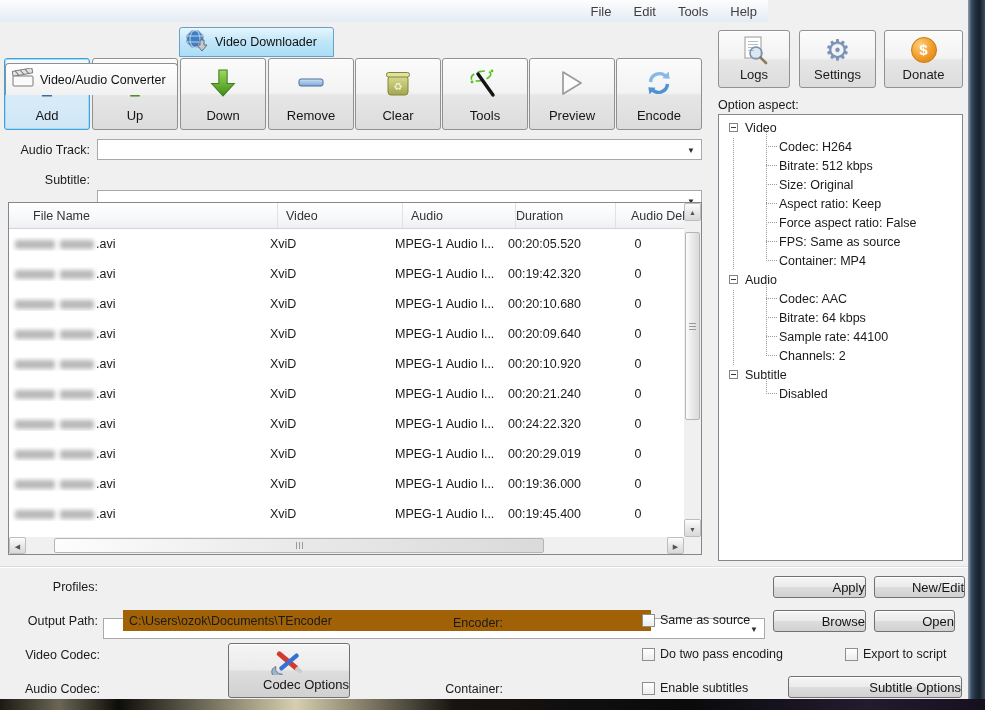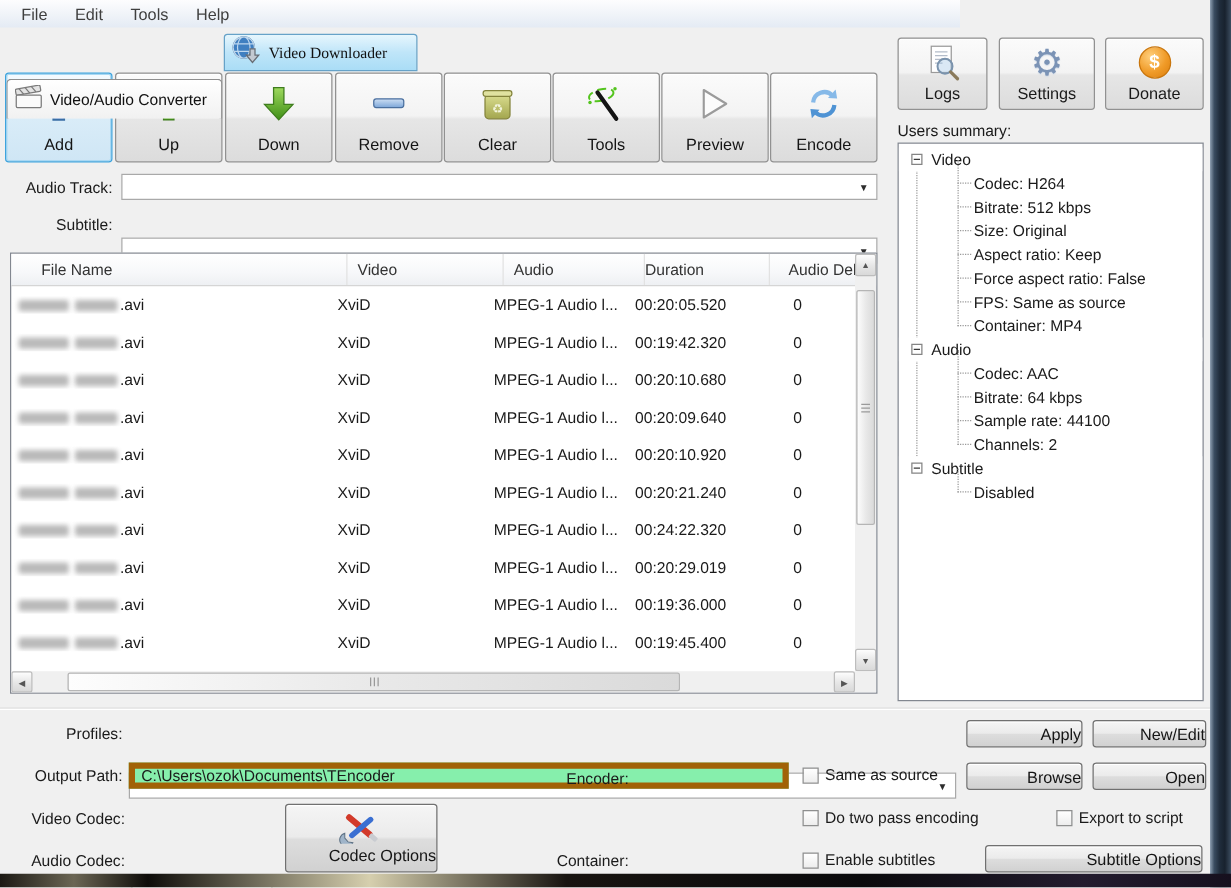--- a/index.html
+++ b/index.html
@@ -7,47 +7,47 @@
   body { font-family:"Liberation Sans", sans-serif; font-size:12px; color:#1a1a1a; background:#f0f0f0; position:relative; }
   .abs { position:absolute; }
 
   
   .edge-right { left:968px; top:0; width:17px; height:710px;
     background:linear-gradient(90deg,#8fa0b2 0,#3a4c60 20%,#202d3c 45%,#18222e 70%,#3d4e61 100%); }
   .edge-bottom { left:0; top:699px; width:985px; height:11px;
     background:linear-gradient(90deg,#1c1914 0%,#6b6654 6%,#0e0c09 12%,#d6cfae 30%,#181410 46%,#0a0a0c 70%,#231b2e 88%,#16101e 100%); }
 
   
-  .menubar { left:0; top:0; width:768px; height:22px; background:linear-gradient(#fdfdfe,#eef2f8 60%,#e4ebf4); display:flex; align-items:center; padding-left:6px; }
+  .menubar { left:0; top:0; width:768px; height:22px; background:linear-gradient(#fdfdfe,#eef2f8 60%,#e4ebf4); display:flex; align-items:center; padding-left:6px;justify-content:flex-end; }
   .menu-item { padding:2px 11px; color:#3f3f3f; font-size:13px; cursor:default; }
 
   
   .tab-active { left:5px; top:25px; width:173px; height:32px; background:linear-gradient(#ffffff,#f1f1f1);
     border:1px solid #8f8f8f; border-bottom:none; border-radius:4px 4px 0 0; display:flex; align-items:center; padding-left:6px; z-index:2;margin-top:38px; }
   .tab-idle { left:179px; top:27px; width:155px; height:30px; background:linear-gradient(#e6f6fd,#bfe5f9 50%,#aaddf6);
-    border:1px solid #66a2c8; border-radius:3px 3px 0 0; display:flex; align-items:center; padding-left:5px;font-family:Liberation Serif, serif; }
+    border:1px solid #66a2c8; border-radius:3px 3px 0 0; display:flex; align-items:center; padding-left:5px; }
   .tab-label { margin-left:6px; font-size:12.5px; color:#111; }
 
   
   .tbtn { top:58px; height:72px; width:86px; border:1px solid #919191; border-radius:3px; text-align:center;
     background:linear-gradient(#fbfbfb,#f3f3f3 48%,#e6e6e6 52%,#dcdcdc); box-shadow:inset 0 1px 0 #fff; }
   .tbtn .ticon { position:absolute; top:7px; left:0; right:0; height:34px; display:flex; align-items:center; justify-content:center; }
   .tbtn .tlabel { position:absolute; bottom:6px; left:0; right:0; font-size:13px; color:#151515; }
   .tbtn-selected { border:1px solid #3da3dd; box-shadow:inset 0 0 0 1px #a8d8f3, inset 0 1px 0 #fff; background:linear-gradient(#f4fafe,#e7f3fb 48%,#d9ecf8 52%,#cfe6f5); }
 
   
   .rbtn { top:30px; height:58px; border:1px solid #919191; border-radius:3px; text-align:center;
     background:linear-gradient(#fbfbfb,#f3f3f3 48%,#e6e6e6 52%,#dcdcdc); box-shadow:inset 0 1px 0 #fff; }
   .rbtn .ticon { position:absolute; top:3px; left:0; right:0; height:32px; display:flex; align-items:center; justify-content:center; }
   .rbtn .tlabel { position:absolute; bottom:5px; left:0; right:0; font-size:13px; }
 
   .field-label { font-size:12.5px; color:#1a1a1a; text-align:right; }
   .combo { background:#fff; border:1px solid #a9a9a9; height:21px; position:relative; padding:3px 18px 0 5px; font-size:12px; overflow:hidden; white-space:nowrap; }
   .combo .arr { position:absolute; right:6px; top:6px; font-size:8px; color:#2d2d2d; }
-  .tinput { background:#86efac; border:5px solid #a16207; height:21px; font:12.5px "Liberation Sans",sans-serif; padding:0 5px; color:#1a1a1a; }
+  .tinput { background:#a16207; border:1px solid #a16207; height:21px; font:12.5px "Liberation Sans",sans-serif; padding:0 5px; color:#1a1a1a;margin-left:20px; }
 
   
   .ftable { left:8px; top:202px; width:694px; height:353px; background:#fff; border:1px solid #828790; overflow:hidden; }
   .fhead { position:absolute; left:0; top:0; right:0; height:26px; background:linear-gradient(#ffffff,#f7f8fa 60%,#eef0f3); border-bottom:1px solid #d5d5d5; display:flex; }
   .hcell { border-right:1px solid #e2e2e2; font-size:12.5px; color:#333; padding-top:6px; }
   .h1 { width:253px; padding-left:8px;margin-left:16px; } .h2 { width:125px; padding-left:8px; } .h3 { width:113px; padding-left:8px; }
   .h4 { width:100px; text-align:left; } .h5 { width:84px; text-align:center; border-right:none; }
   .fbody { position:absolute; left:0; top:26px; width:675px; height:308px; overflow:hidden; }
   .trow { height:30px; display:flex; align-items:center; }
   .c { overflow:hidden; white-space:nowrap; font-size:12.5px; }
@@ -357,21 +357,21 @@
     <div class="abs vthumb" style="left:45px;top:1px;width:490px;height:15px">
       <span class="grip-v" style="left:241px"></span>
         <span class="grip-v" style="left:244px"></span>
         <span class="grip-v" style="left:247px"></span>
     </div>
     <div class="abs sb-btn" style="left:658px;top:0;width:17px;height:17px;padding-top:5px">▶</div>
   </div>
   <div class="abs sb-track" style="left:675px;top:334px;width:17px;height:17px"></div>
 </div>
 
-<div class="abs" style="left:718px;top:98px;font-size:12.5px">Users summary:</div>
+<div class="abs" style="left:718px;top:98px;font-size:12.5px">Option aspect:</div>
 <div class="tree-box">
   <div class="tree" id="tree-root">
     <div class="tree-vline"></div>
   <div class="troot">
         <span class="texp"></span>
         <span class="tname">Video</span>
       </div>
       <div class="tkids">
         <span class="kvline"></span>
         <div class="tchild">Codec: H264</div>
@@ -414,21 +414,21 @@
 <div class="abs btn" style="left:773px;top:576px;width:93px;height:22px">Apply</div>
 <div class="abs btn" style="left:874px;top:576px;width:91px;height:22px">New/Edit</div>
 
 <div class="abs field-label" style="left:0;top:614px;width:98px">Output Path:</div>
 <input class="abs tinput" style="left: 103px; top: 610px; width: 528px;" value="C:\Users\ozok\Documents\TEncoder">
 <div class="abs cbrow" style="left:642px;top:613px">
   <span class="cb"></span>
   <span>Same as source</span>
 </div>
 <div class="abs btn" style="left:773px;top:610px;width:93px;height:22px">Browse</div>
-<div class="abs btn" style="left:874px;top:610px;width:91px;height:22px">Open</div>
+<div class="abs btn" style="left:874px;top:610px;width:81px;height:22px">Open</div>
 
 <div class="abs field-label" style="left:0;top:648px;width:100px">Video Codec:</div>
 <div class="abs combo" style="left:105px;top:644px;width:113px">
   
   
 </div>
 <div class="abs field-label" style="left:0;top:682px;width:100px">Audio Codec:</div>
 
 <div class="abs btn codec-btn">
   <span class="ticon">

